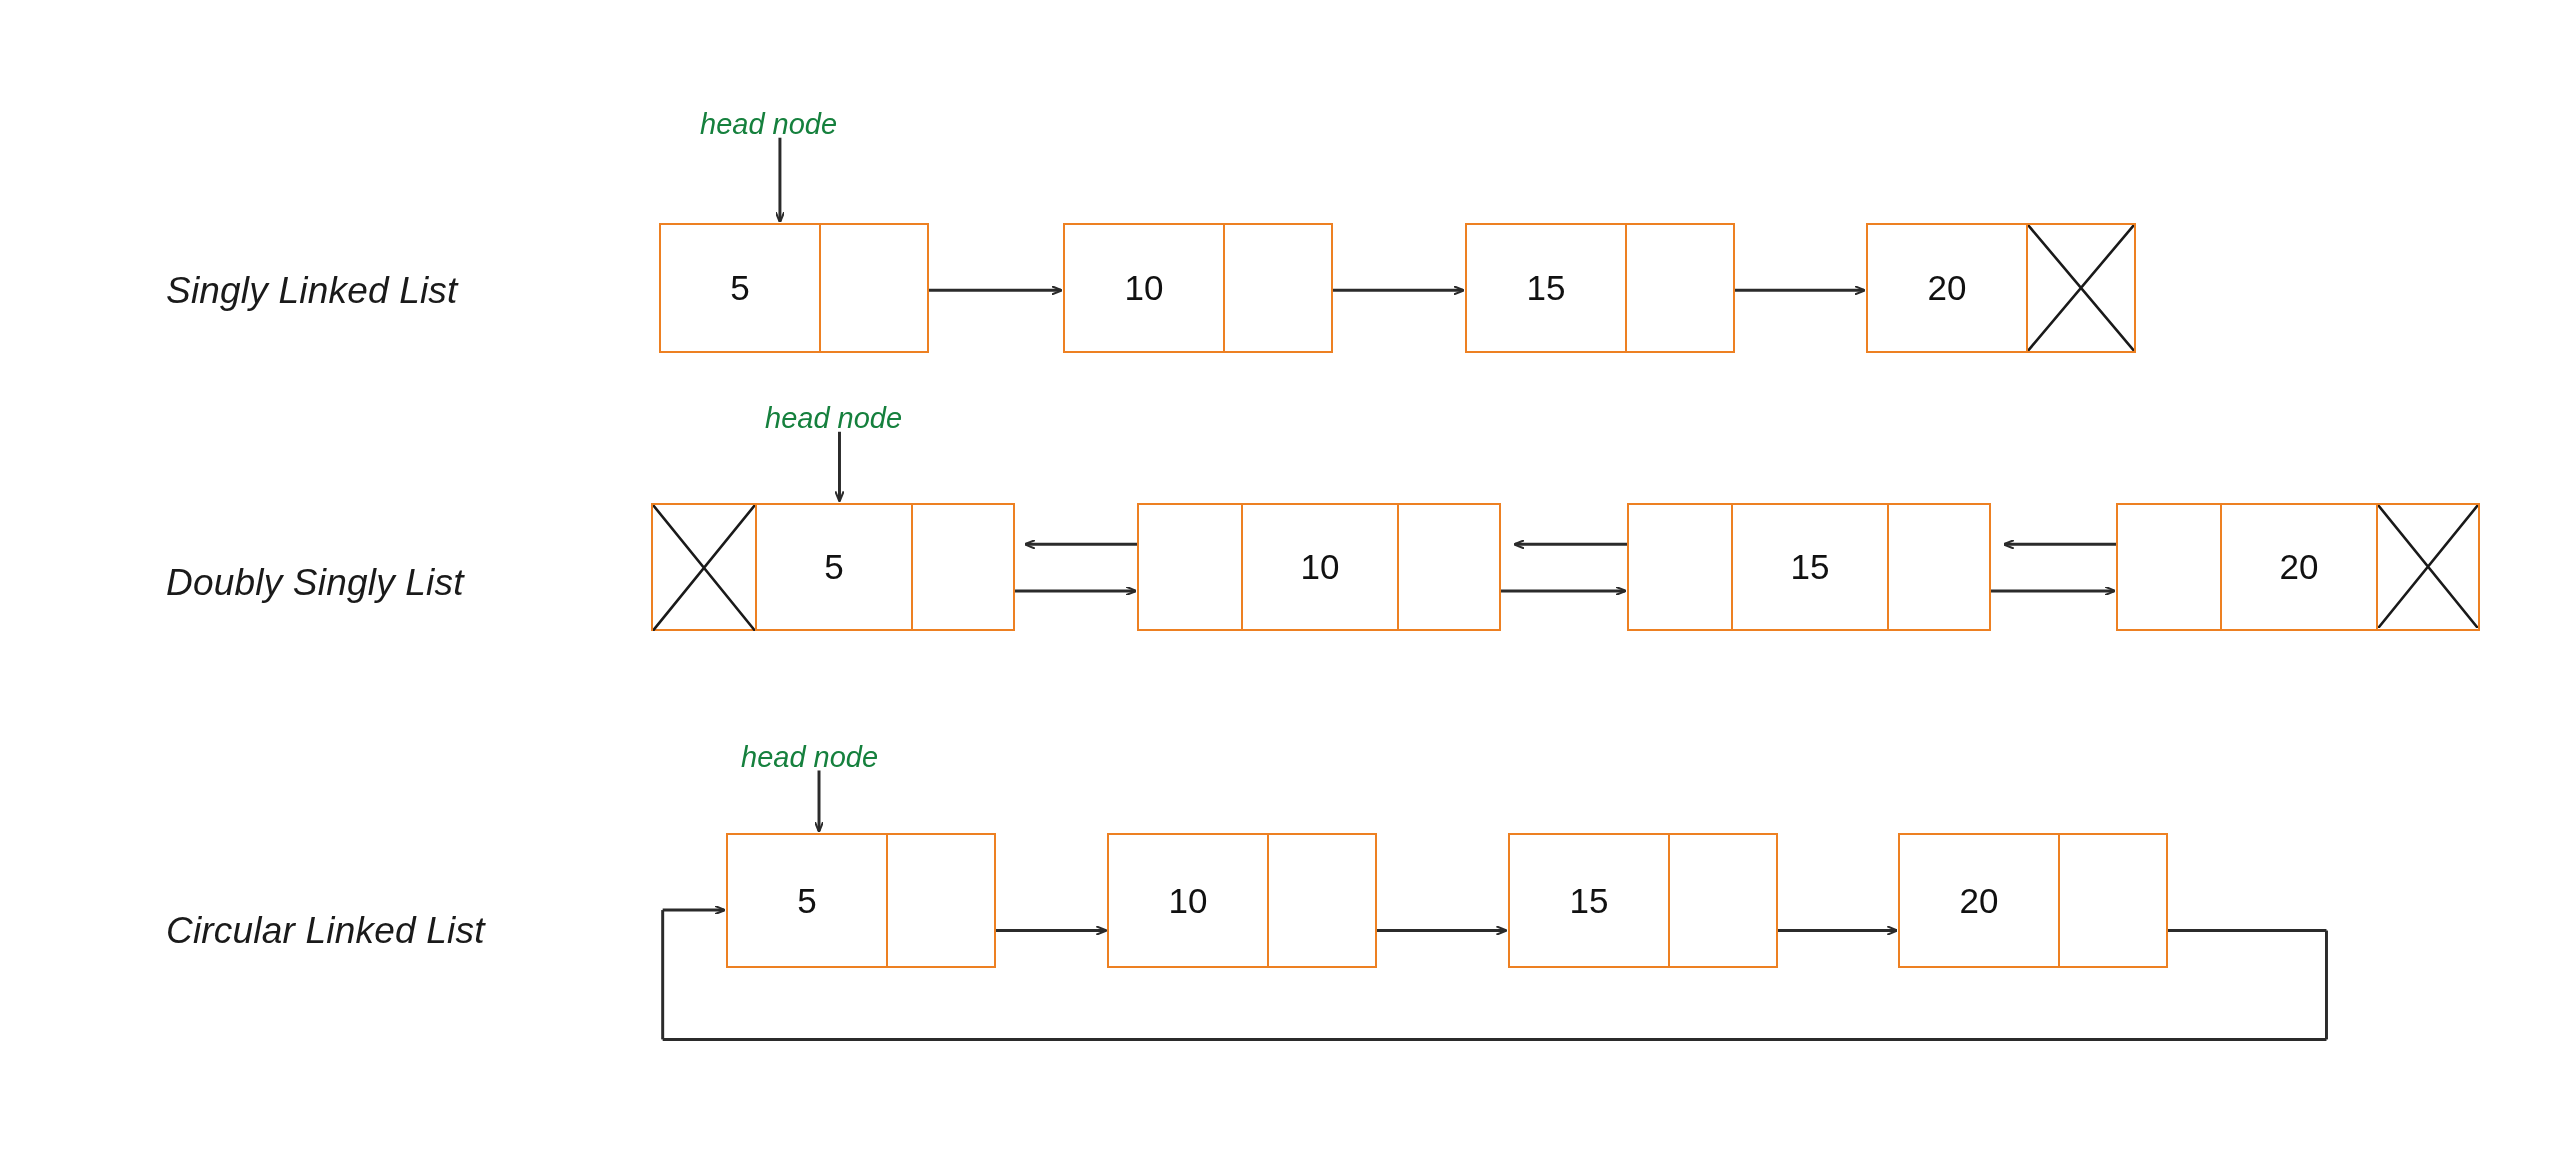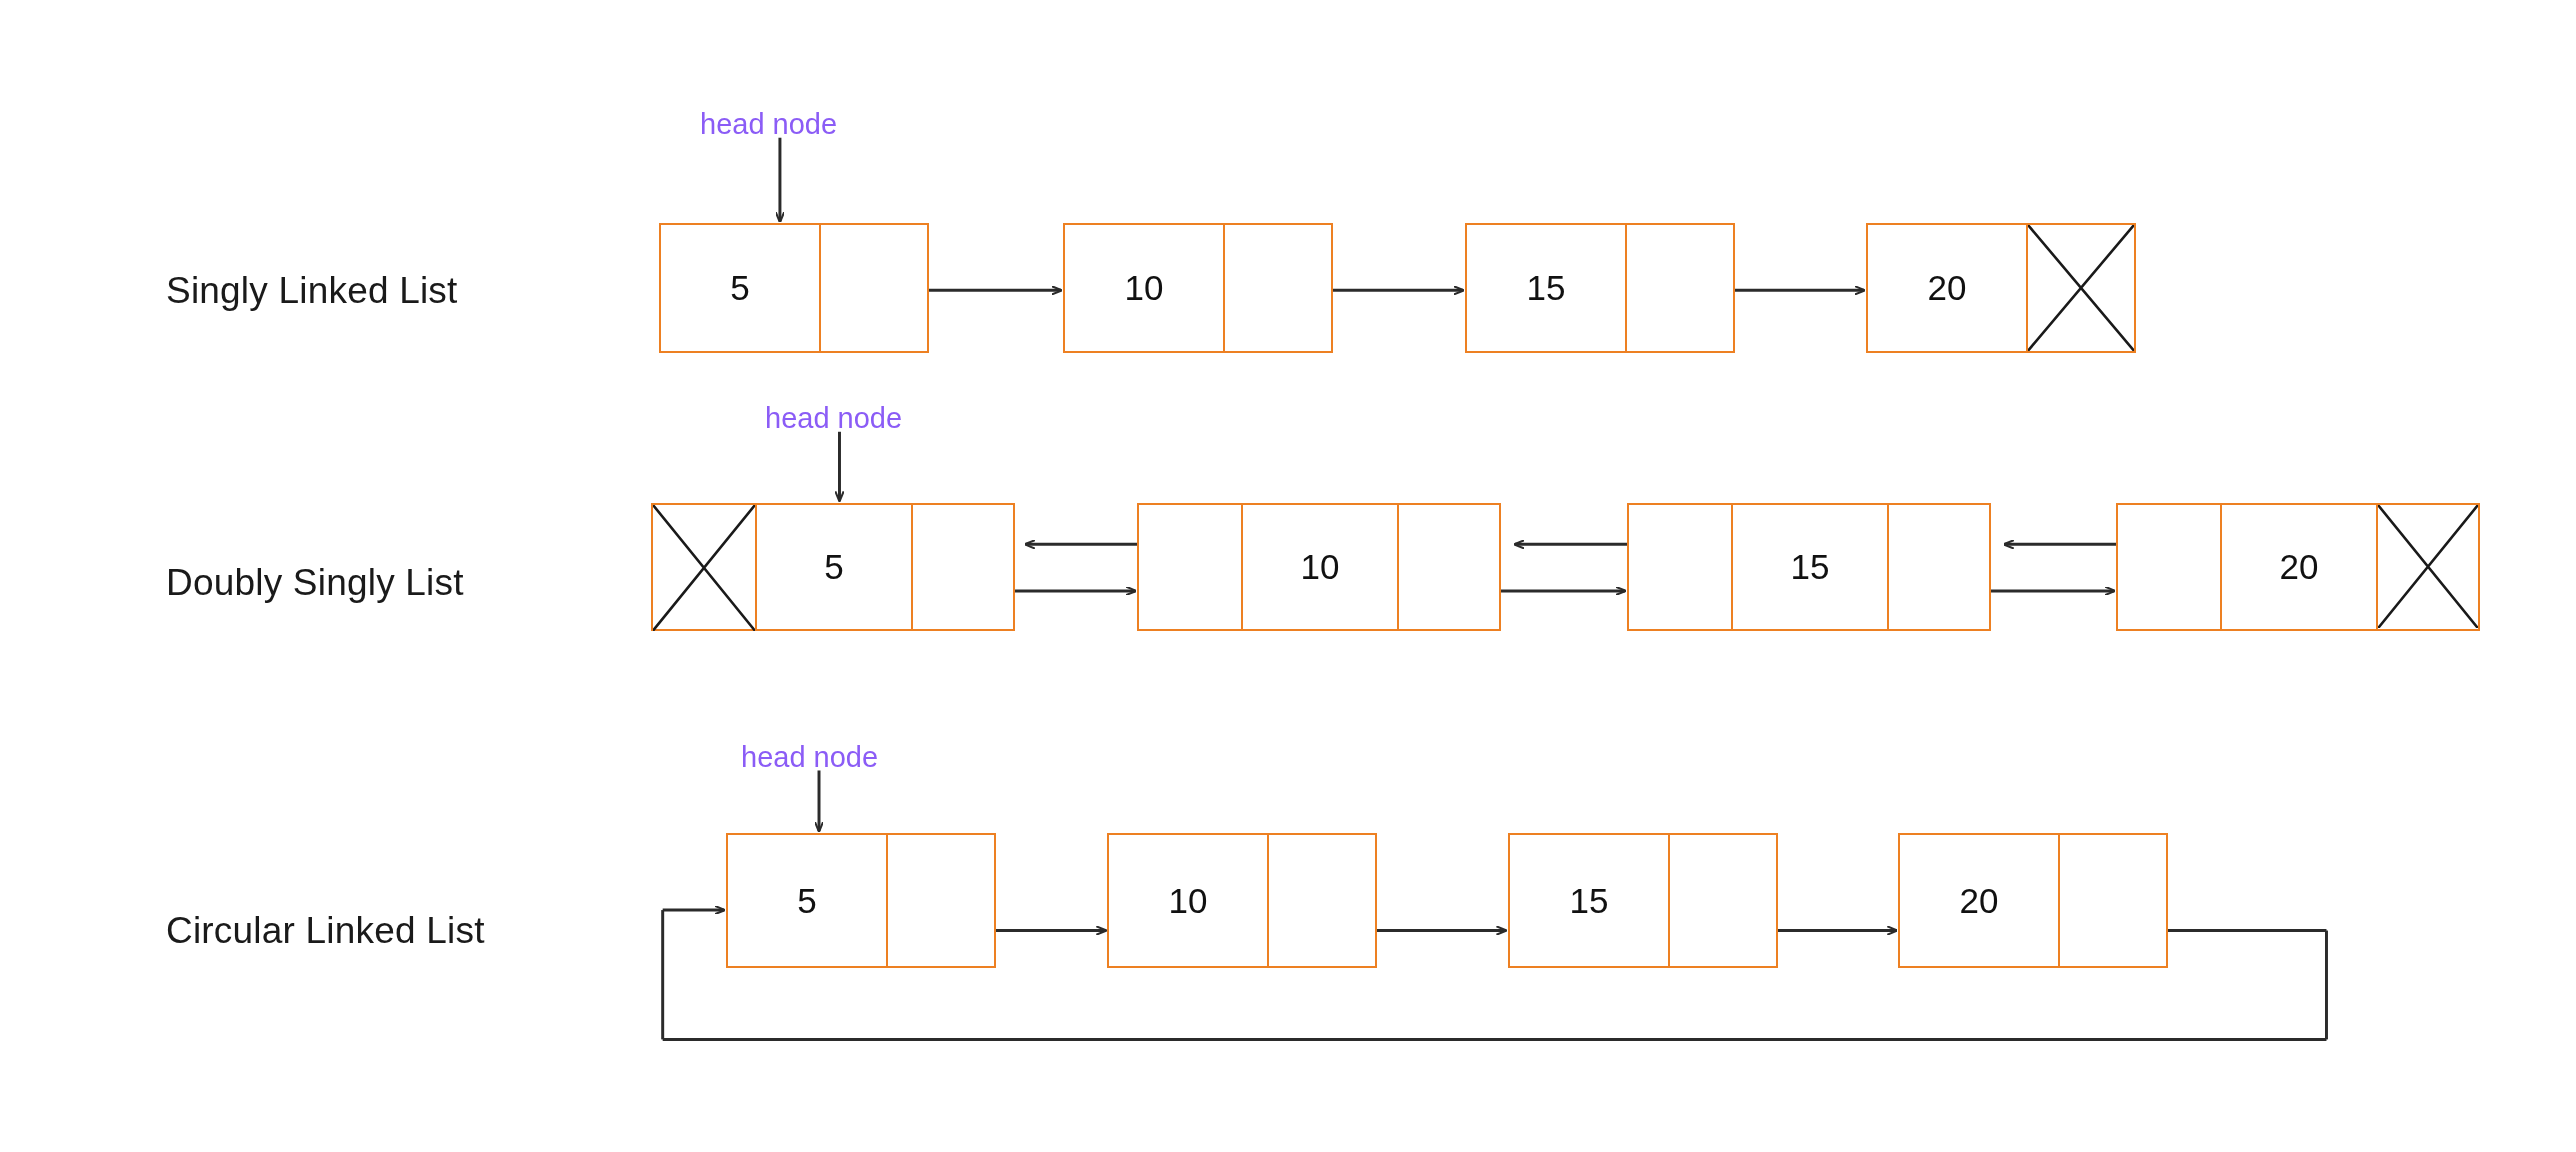--- a/index.html
+++ b/index.html
@@ -19,27 +19,29 @@
     height: 1152px;
     background: #ffffff;
   }
   .row-label {
     position: absolute;
     font-family: "Liberation Sans", sans-serif;
     font-size: 37px;
     color: #1a1a1a;
     white-space: nowrap;
     letter-spacing: 0.2px;
+    font-style: italic;
   }
   .head-label {
     position: absolute;
     font-family: "Liberation Sans", sans-serif;
     font-size: 29px;
-    color: #8b5cf6;
+    color: #15803d;
     white-space: nowrap;
+    font-style: italic;
   }
   .node {
     position: absolute;
     box-sizing: border-box;
     display: flex;
     background: #ffffff;
   }
   .cell {
     box-sizing: border-box;
     position: relative;

